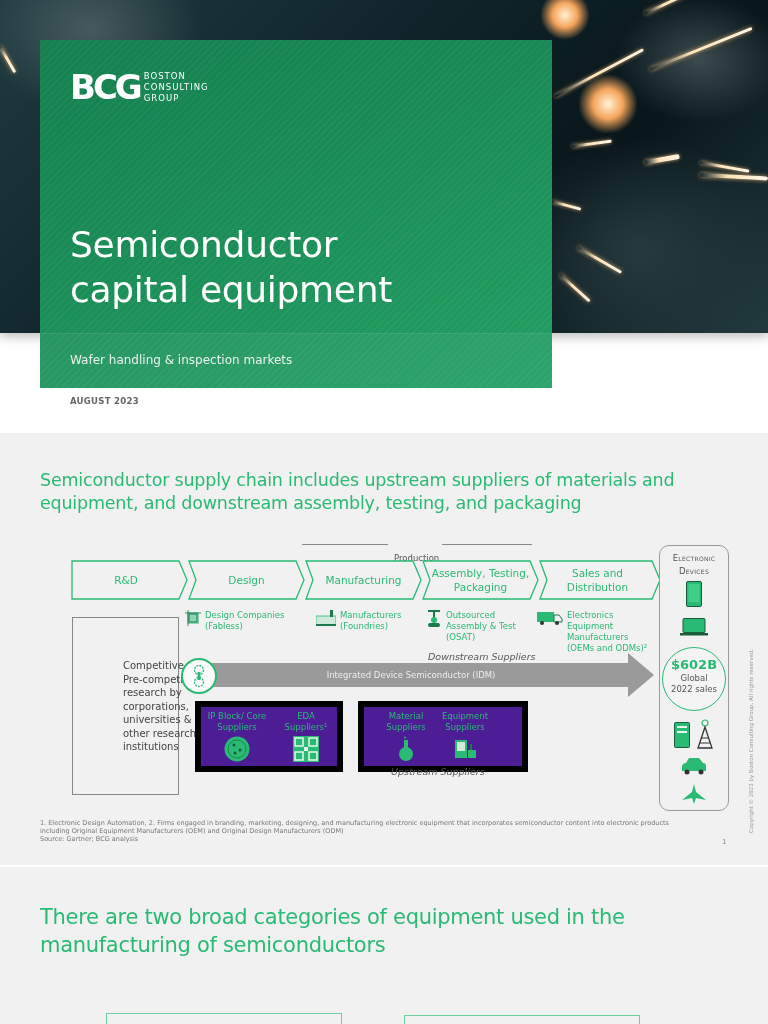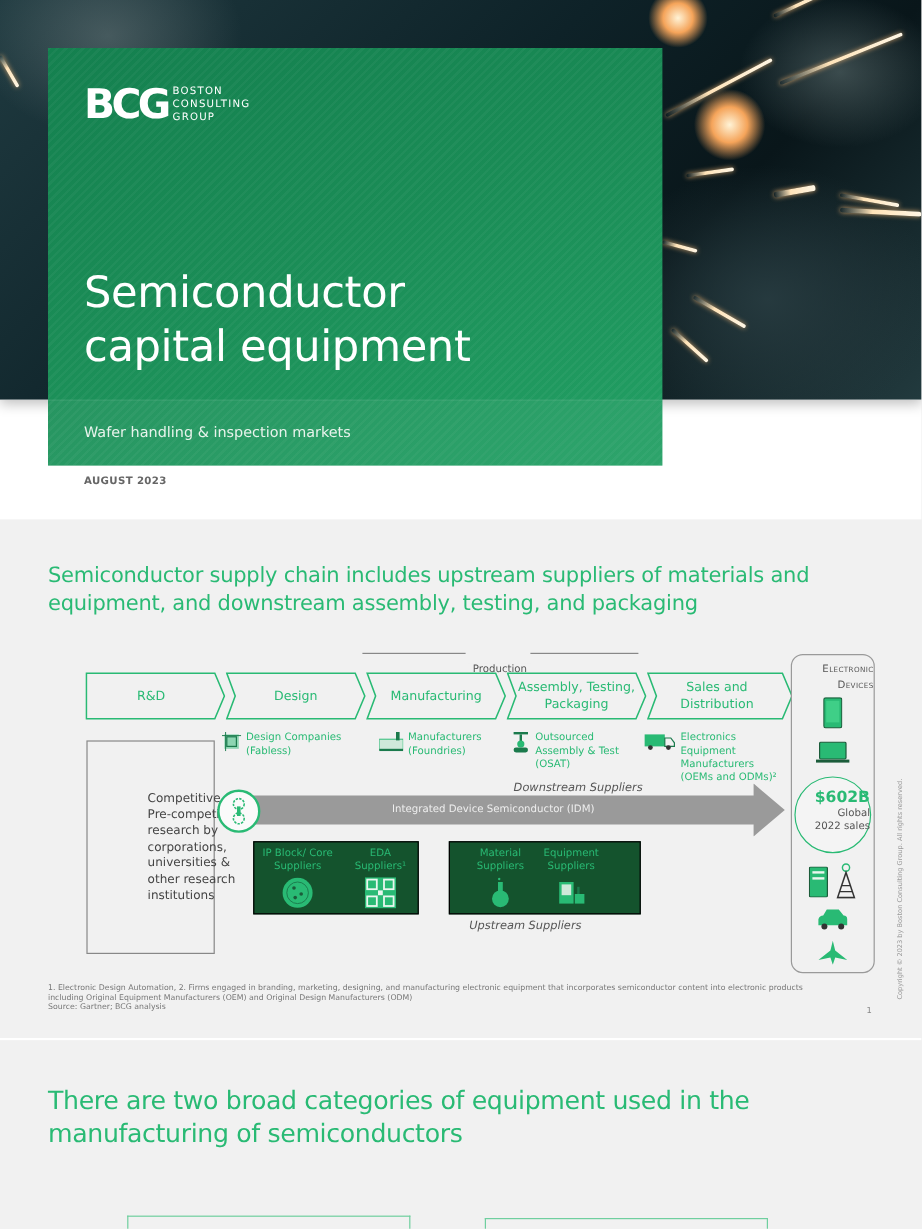--- a/index.html
+++ b/index.html
@@ -50,27 +50,27 @@
   .actor .ic { flex:0 0 auto; }
 
   .rd-box { position:absolute; left:72px; top:184px; width:105px; height:176px; border:1px solid #888; background:#f1f1f1; }
   .rd-box .txt { position:absolute; left:6px; top:41px; width:96px; color:#444; font-size:10px; line-height:13.5px;margin-left:44px; }
 
   .downstream-lbl { position:absolute; left:428px; top:218px; color:#555; font-style:italic; font-size:9.5px; }
   .idm-arrow { position:absolute; left:196px; top:220px; width:460px; height:44px; }
   .idm-arrow .lbl { position:absolute; left:0; top:0; width:430px; height:44px; display:flex; align-items:center; justify-content:center; color:#eee; font-size:8.5px; }
   .idm-circle { position:absolute; left:181px; top:225px; width:32px; height:32px; border-radius:50%; border:2px solid #29ba74; background:#fafafa; display:flex; align-items:center; justify-content:center; }
 
-  .sup-box { position:absolute; border:1px solid #000000; background:#14532d;margin-left:16px; }
+  .sup-box { position:absolute; border:6px solid #000000; background:#4c1d95; }
   .sup-item { position:absolute; text-align:center; color:#29ba74; font-size:8.5px; line-height:11px; }
   .upstream-lbl { position:absolute; left:391px; top:333px; color:#555; font-style:italic; font-size:9.5px; }
 
   .devices { position:absolute; left:659px; top:112px; width:68px; height:264px; border:1px solid #9a9a9a; border-radius:10px; background:#f1f1f1; }
-  .devices .hdr { position:absolute; left:0; top:6px; width:68px; text-align:right; color:#555; font-size:8.5px; line-height:13px; font-variant:small-caps; letter-spacing:0.3px; }
-  .sales-circle { position:absolute; left:662px; top:214px; width:62px; height:62px; border-radius:50%; border:1.5px solid #29ba74; background:#f4f4f4; text-align:right; }
+  .devices .hdr { position:absolute; left:0; top:6px; width:68px; text-align:center; color:#555; font-size:8.5px; line-height:13px; font-variant:small-caps; letter-spacing:0.3px; }
+  .sales-circle { position:absolute; left:662px; top:214px; width:62px; height:62px; border-radius:50%; border:1.5px solid #29ba74; background:#f4f4f4; text-align:center; }
   .sales-circle .val { color:#29ba74; font-weight:bold; font-size:13px; margin-top:9px; line-height:16px; }
   .sales-circle .sub { color:#555; font-size:8.5px; line-height:10.5px; }
 
   .copyright { position:absolute; left:748px; top:230px; width:10px; height:190px; }
   .copyright span { position:absolute; left:0; top:0; transform-origin:left top; transform:rotate(-90deg) translate(-170px, 0); white-space:nowrap; color:#999; font-size:5.5px; }
 
   .footnotes { position:absolute; left:40px; top:386px; width:640px; color:#777; font-size:6.5px; line-height:8px; }
   .page-num { position:absolute; left:722px; top:405px; color:#888; font-size:7px; }
 
   

